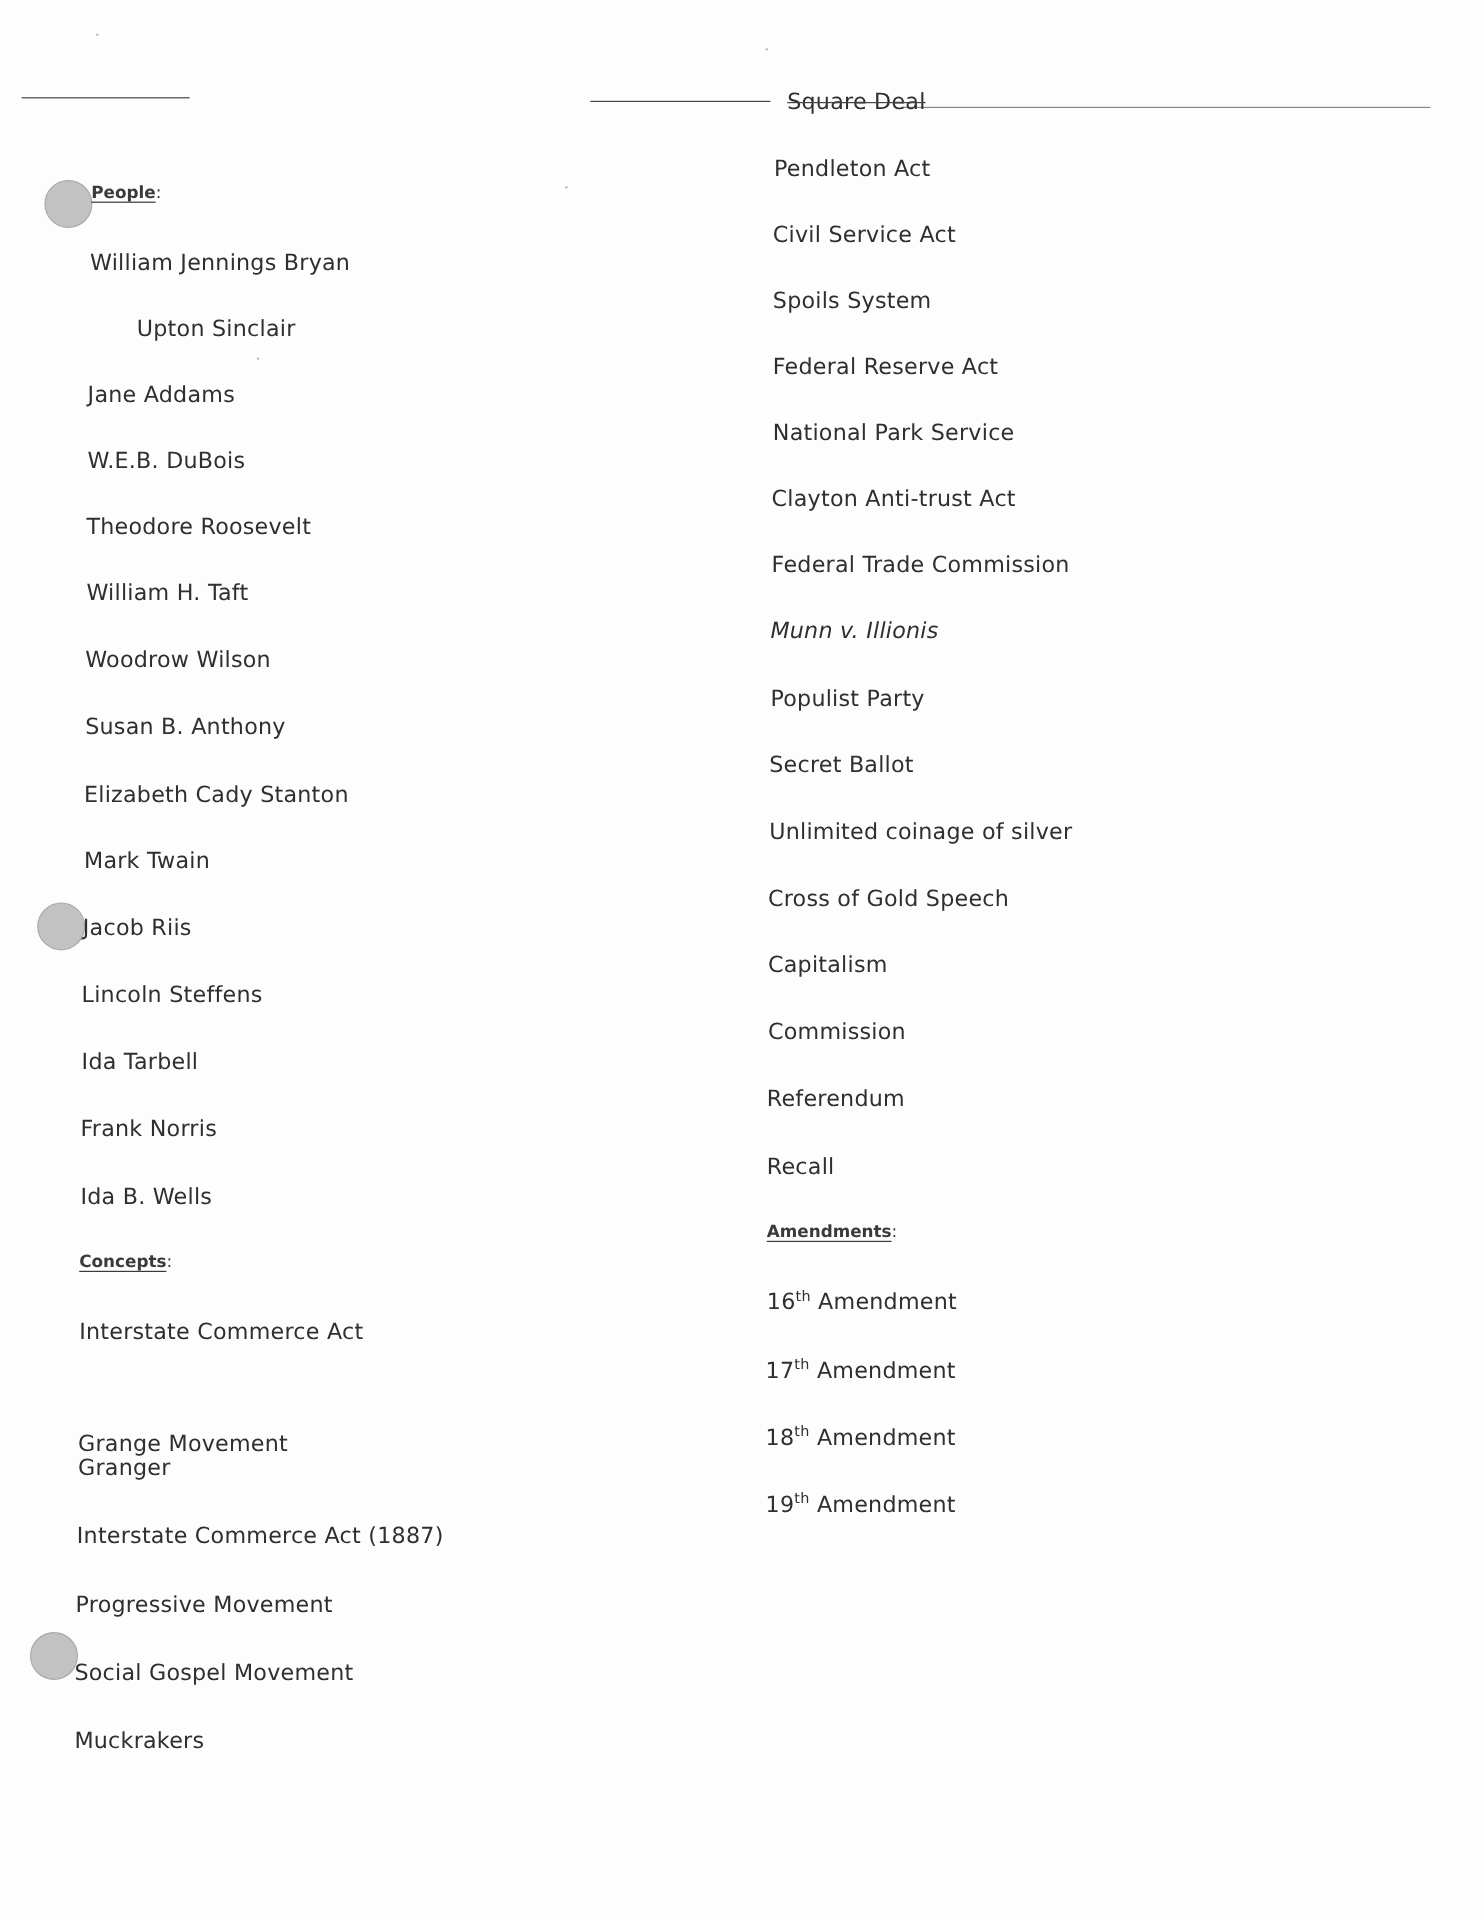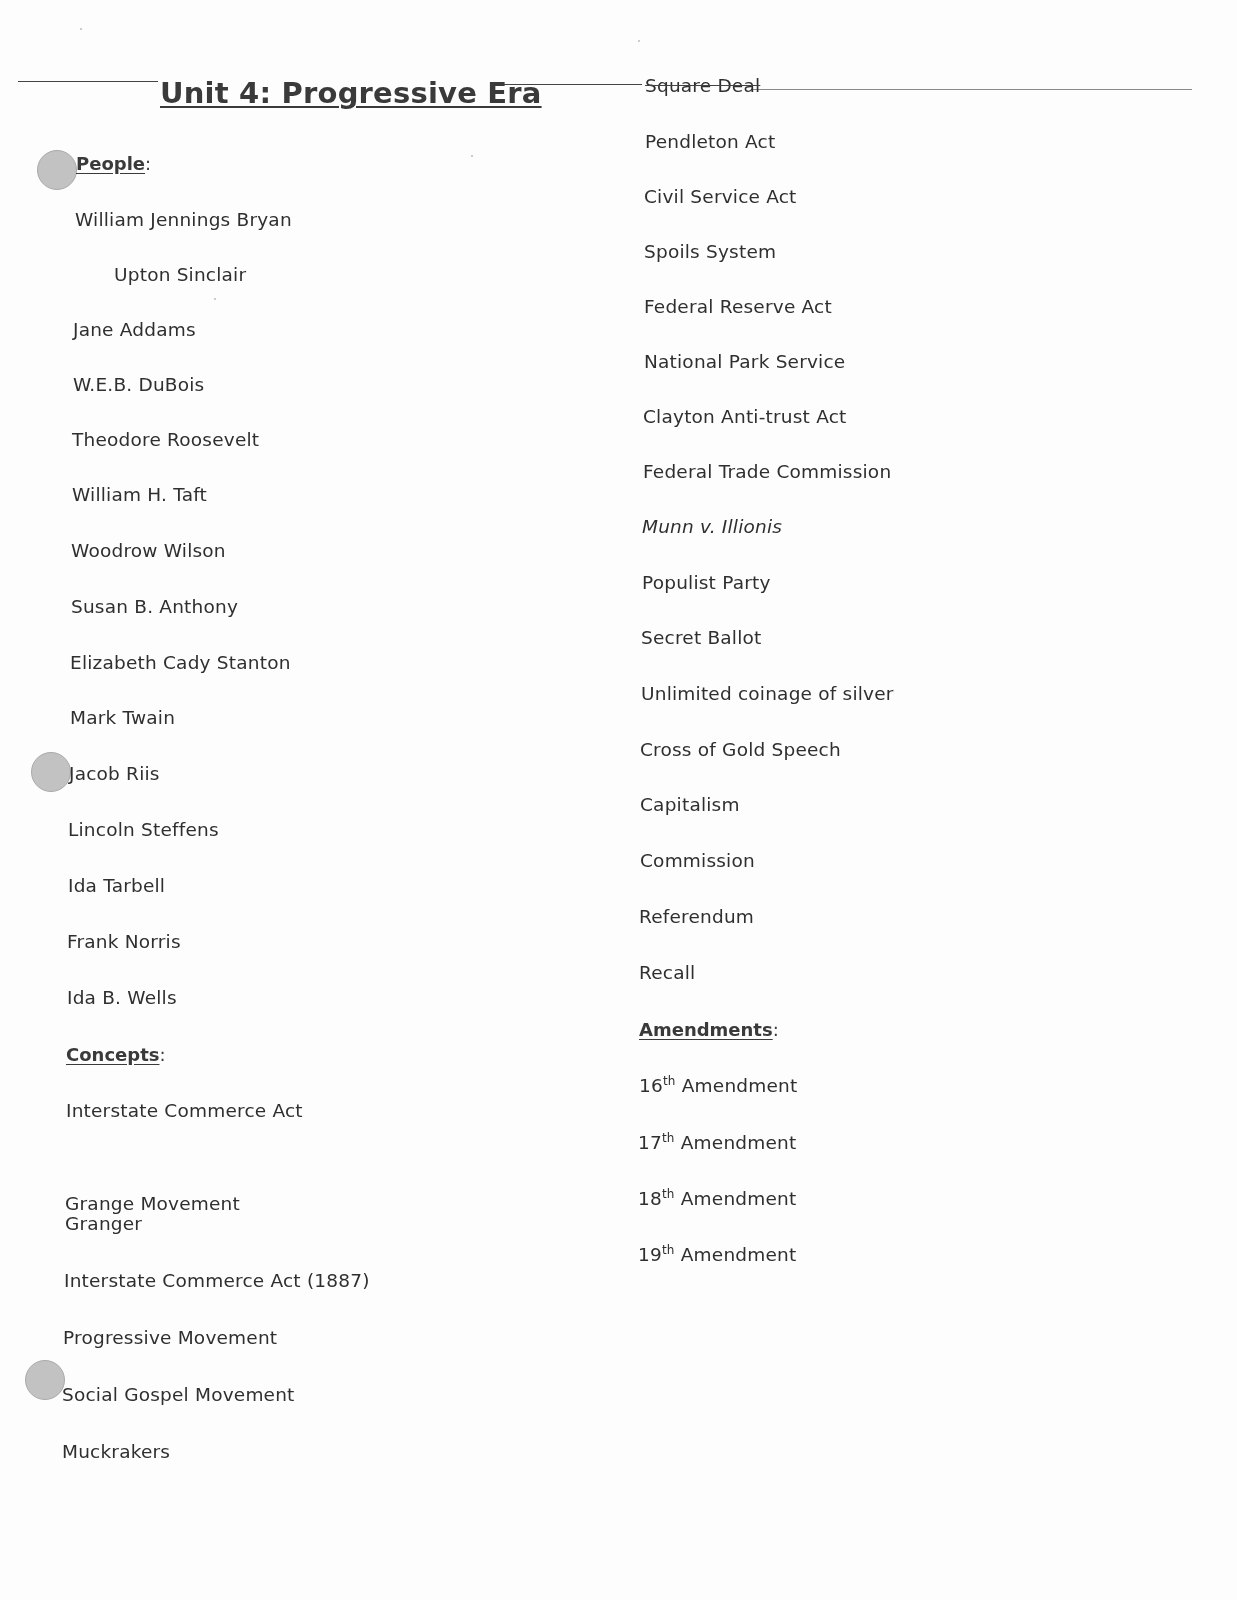--- a/index.html
+++ b/index.html
@@ -4,41 +4,40 @@
 <style>
   html, body { margin:0; padding:0; }
   body { width:1237px; height:1600px; background:#ffffff; position:relative; overflow:hidden;
          font-family:"DejaVu Sans", "Liberation Sans", sans-serif; color:#2a2a2a; }
   .page { position:absolute; left:0; top:0; width:1237px; height:1600px; background:#fdfdfd; }
   .rule { position:absolute; height:0; border-top:1.5px solid #444; }
   .rule.right { border-top:1.5px solid #888; }
   .title { position:absolute; left:160px; top:76px; font-size:29px; font-weight:bold;
            text-decoration:underline; text-decoration-thickness:2px; text-underline-offset:3px;
            color:#3a3a3a; letter-spacing:0.2px; font-family:"DejaVu Sans", sans-serif; }
-  .heading { position:absolute; font-size:18px; font-weight:bold; color:#3a3a3a; }
+  .heading { position:absolute; font-size:14px; font-weight:bold; color:#3a3a3a; }
   .heading .lbl { text-decoration:underline; text-underline-offset:3px; }
   .heading .colon { font-weight:normal; }
   .item { position:absolute; font-size:18.5px; color:#2f2f2f; white-space:nowrap; letter-spacing:0.2px; }
-  .item.strike { text-decoration:line-through; text-decoration-color:#444; }
+  .item.strike { text-decoration:line-through; text-decoration-color:#444;margin-left:11px; }
   .item.italic { font-style:italic; }
   .item sup { font-size:12px; vertical-align:super; line-height:0; }
   .dot { position:absolute; width:40px; height:40px; border-radius:50%; background:#c2c2c2;
          border:1px solid #aaaaaa; box-sizing:border-box; }
   .speck { position:absolute; width:2px; height:2px; background:#bbb; border-radius:50%; }
 </style>
 </head>
 <body>
 
 <div class="page">
 
   <div class="rule" style="left:18px; top:81px; width:140px;"></div>
   <div class="rule" style="left:492px; top:84px; width:150px;"></div>
   <div class="rule right" style="left:752px; top:89px; width:440px;"></div>
 
-  <div class="title">Unit 4: Progressive Era</div>
 
   <div class="dot" style="left:37px; top:150px;"></div>
   <div class="dot" style="left:31px; top:752px;"></div>
   <div class="dot" style="left:25px; top:1360px;"></div>
 
   <div class="speck" style="left:80px; top:28px;"></div>
   <div class="speck" style="left:638px; top:40px;"></div>
   <div class="speck" style="left:471px; top:155px;"></div>
   <div class="speck" style="left:214px; top:298px;"></div>
 

